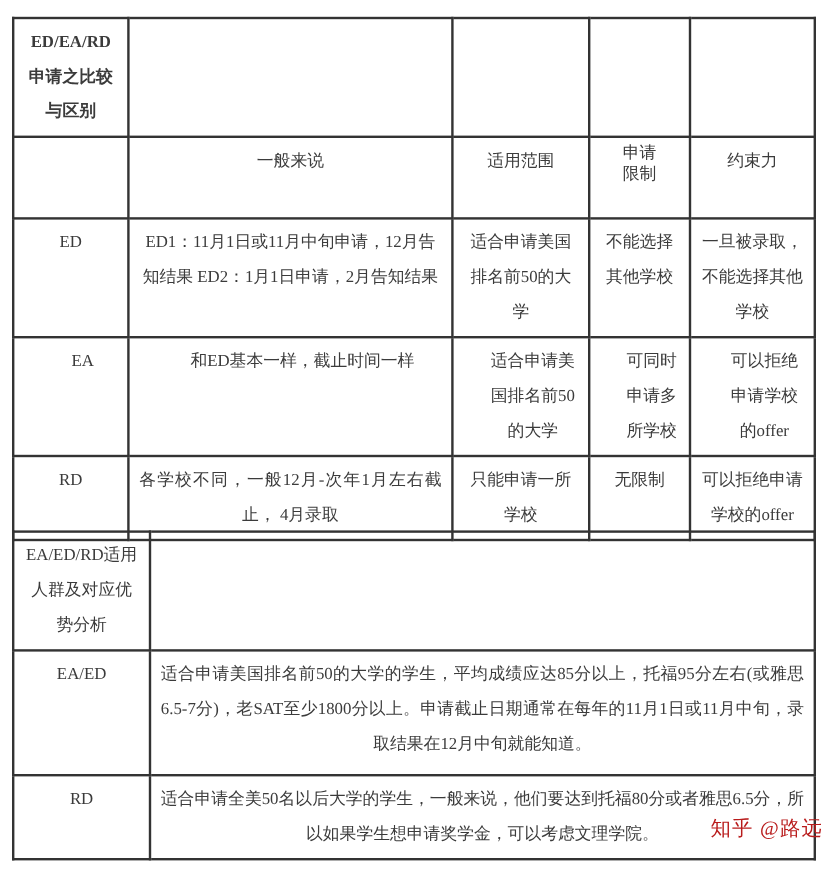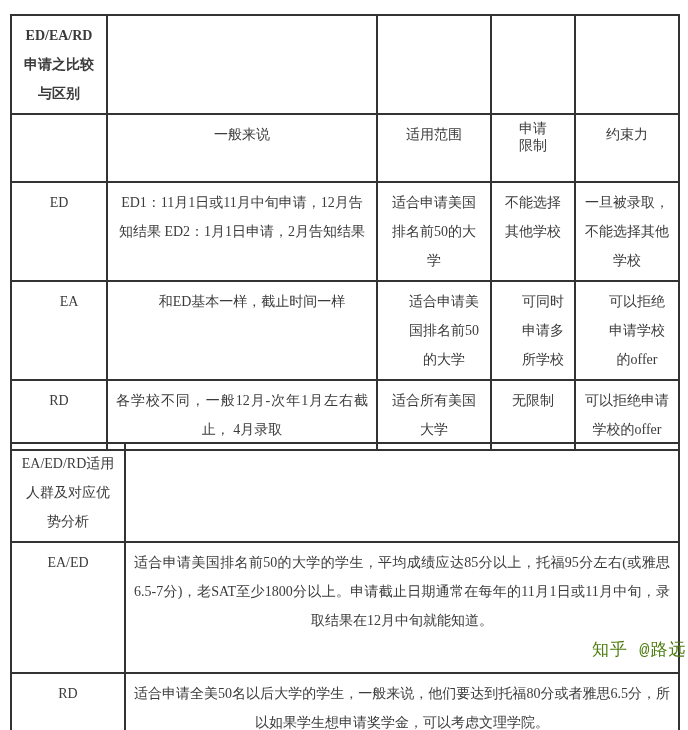--- a/index.html
+++ b/index.html
@@ -24,30 +24,30 @@
     overflow:hidden;
   }
   .t1 { top:14px; }
   .t2 { top:442px; }
   .r-t1-1 td { height:90px; }
   .r-t1-2 td { height:68px; }
   .r-t1-3 td { height:97px;text-align:center; }
   .r-t1-4 td { height:93px;padding-left:28px; }
   .r-t1-5 td { height:67px; }
   .r-t2-1 td { height:92px; }
-  .r-t2-2 td { height:131px; }
+  .r-t2-2 td { height:104px; }
   .r-t2-3 td { height:68px; }
   .bold { font-weight:bold; }
   .justify { text-align:justify; text-align-last:center; }
   .wrap2 { display:inline-block; width:2.05em; line-height:17px; }
   .watermark {
-    position:absolute; left:592px; top:638px;
-    font-size:17px; color:#4d7c0f; letter-spacing:1px;
+    position:absolute; left:592px; top:679px;
+    font-size:17px; color:#b91c1c; letter-spacing:1px;
     white-space:nowrap; z-index:2;
-    font-family:Liberation Mono, monospace;
+    font-family:Liberation Serif, serif;
   }
 </style>
 </head>
 <body>
 
 <div class="page">
 
   <table class="t1">
     <colgroup>
       <col style="width:96px">
@@ -81,21 +81,21 @@
       <tr class="r-t1-4">
         <td>EA</td>
         <td class="justify">和ED基本一样，截止时间一样</td>
         <td>适合申请美国排名前50的大学</td>
         <td>可同时申请多所学校</td>
         <td>可以拒绝申请学校的offer</td>
       </tr>
       <tr class="r-t1-5">
         <td>RD</td>
         <td class="justify">各学校不同，一般12月-次年1月左右截止， 4月录取</td>
-        <td>适合所有美国大学</td>
+        <td>只能申请一所学校</td>
         <td>无限制</td>
         <td>可以拒绝申请学校的offer</td>
       </tr>
     </tbody>
   </table>
 
   <table class="t2">
     <colgroup>
       <col style="width:114px">
         <col style="width:554px">

